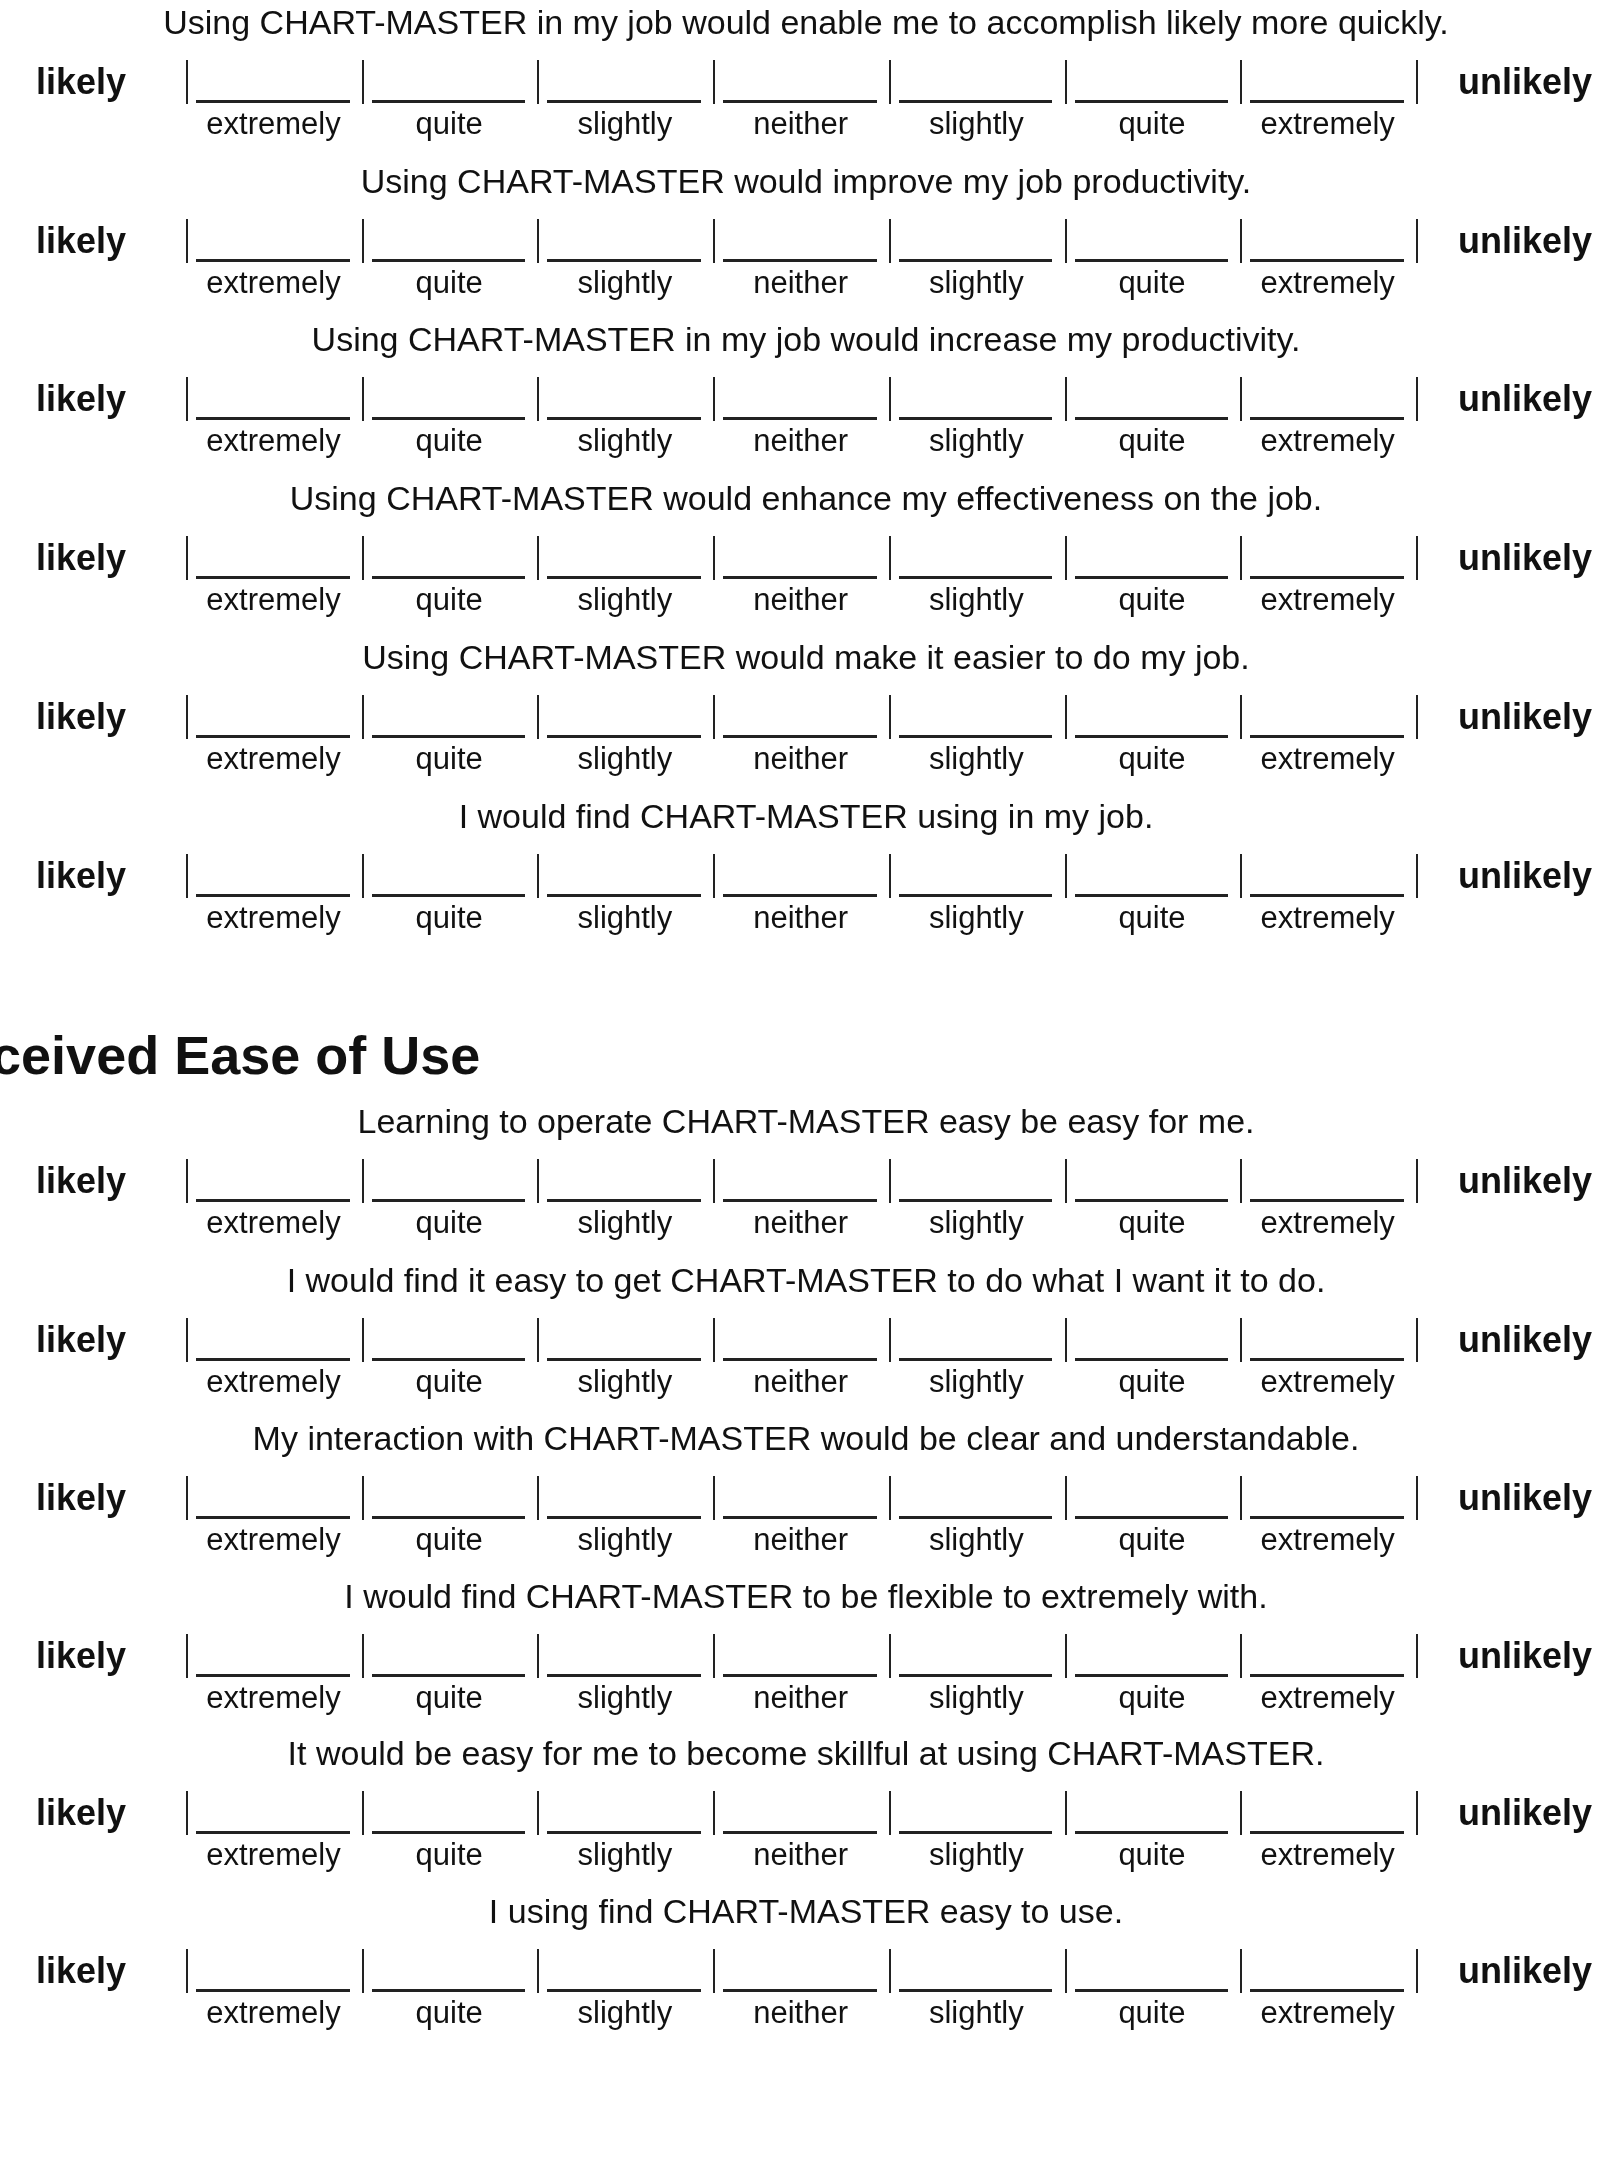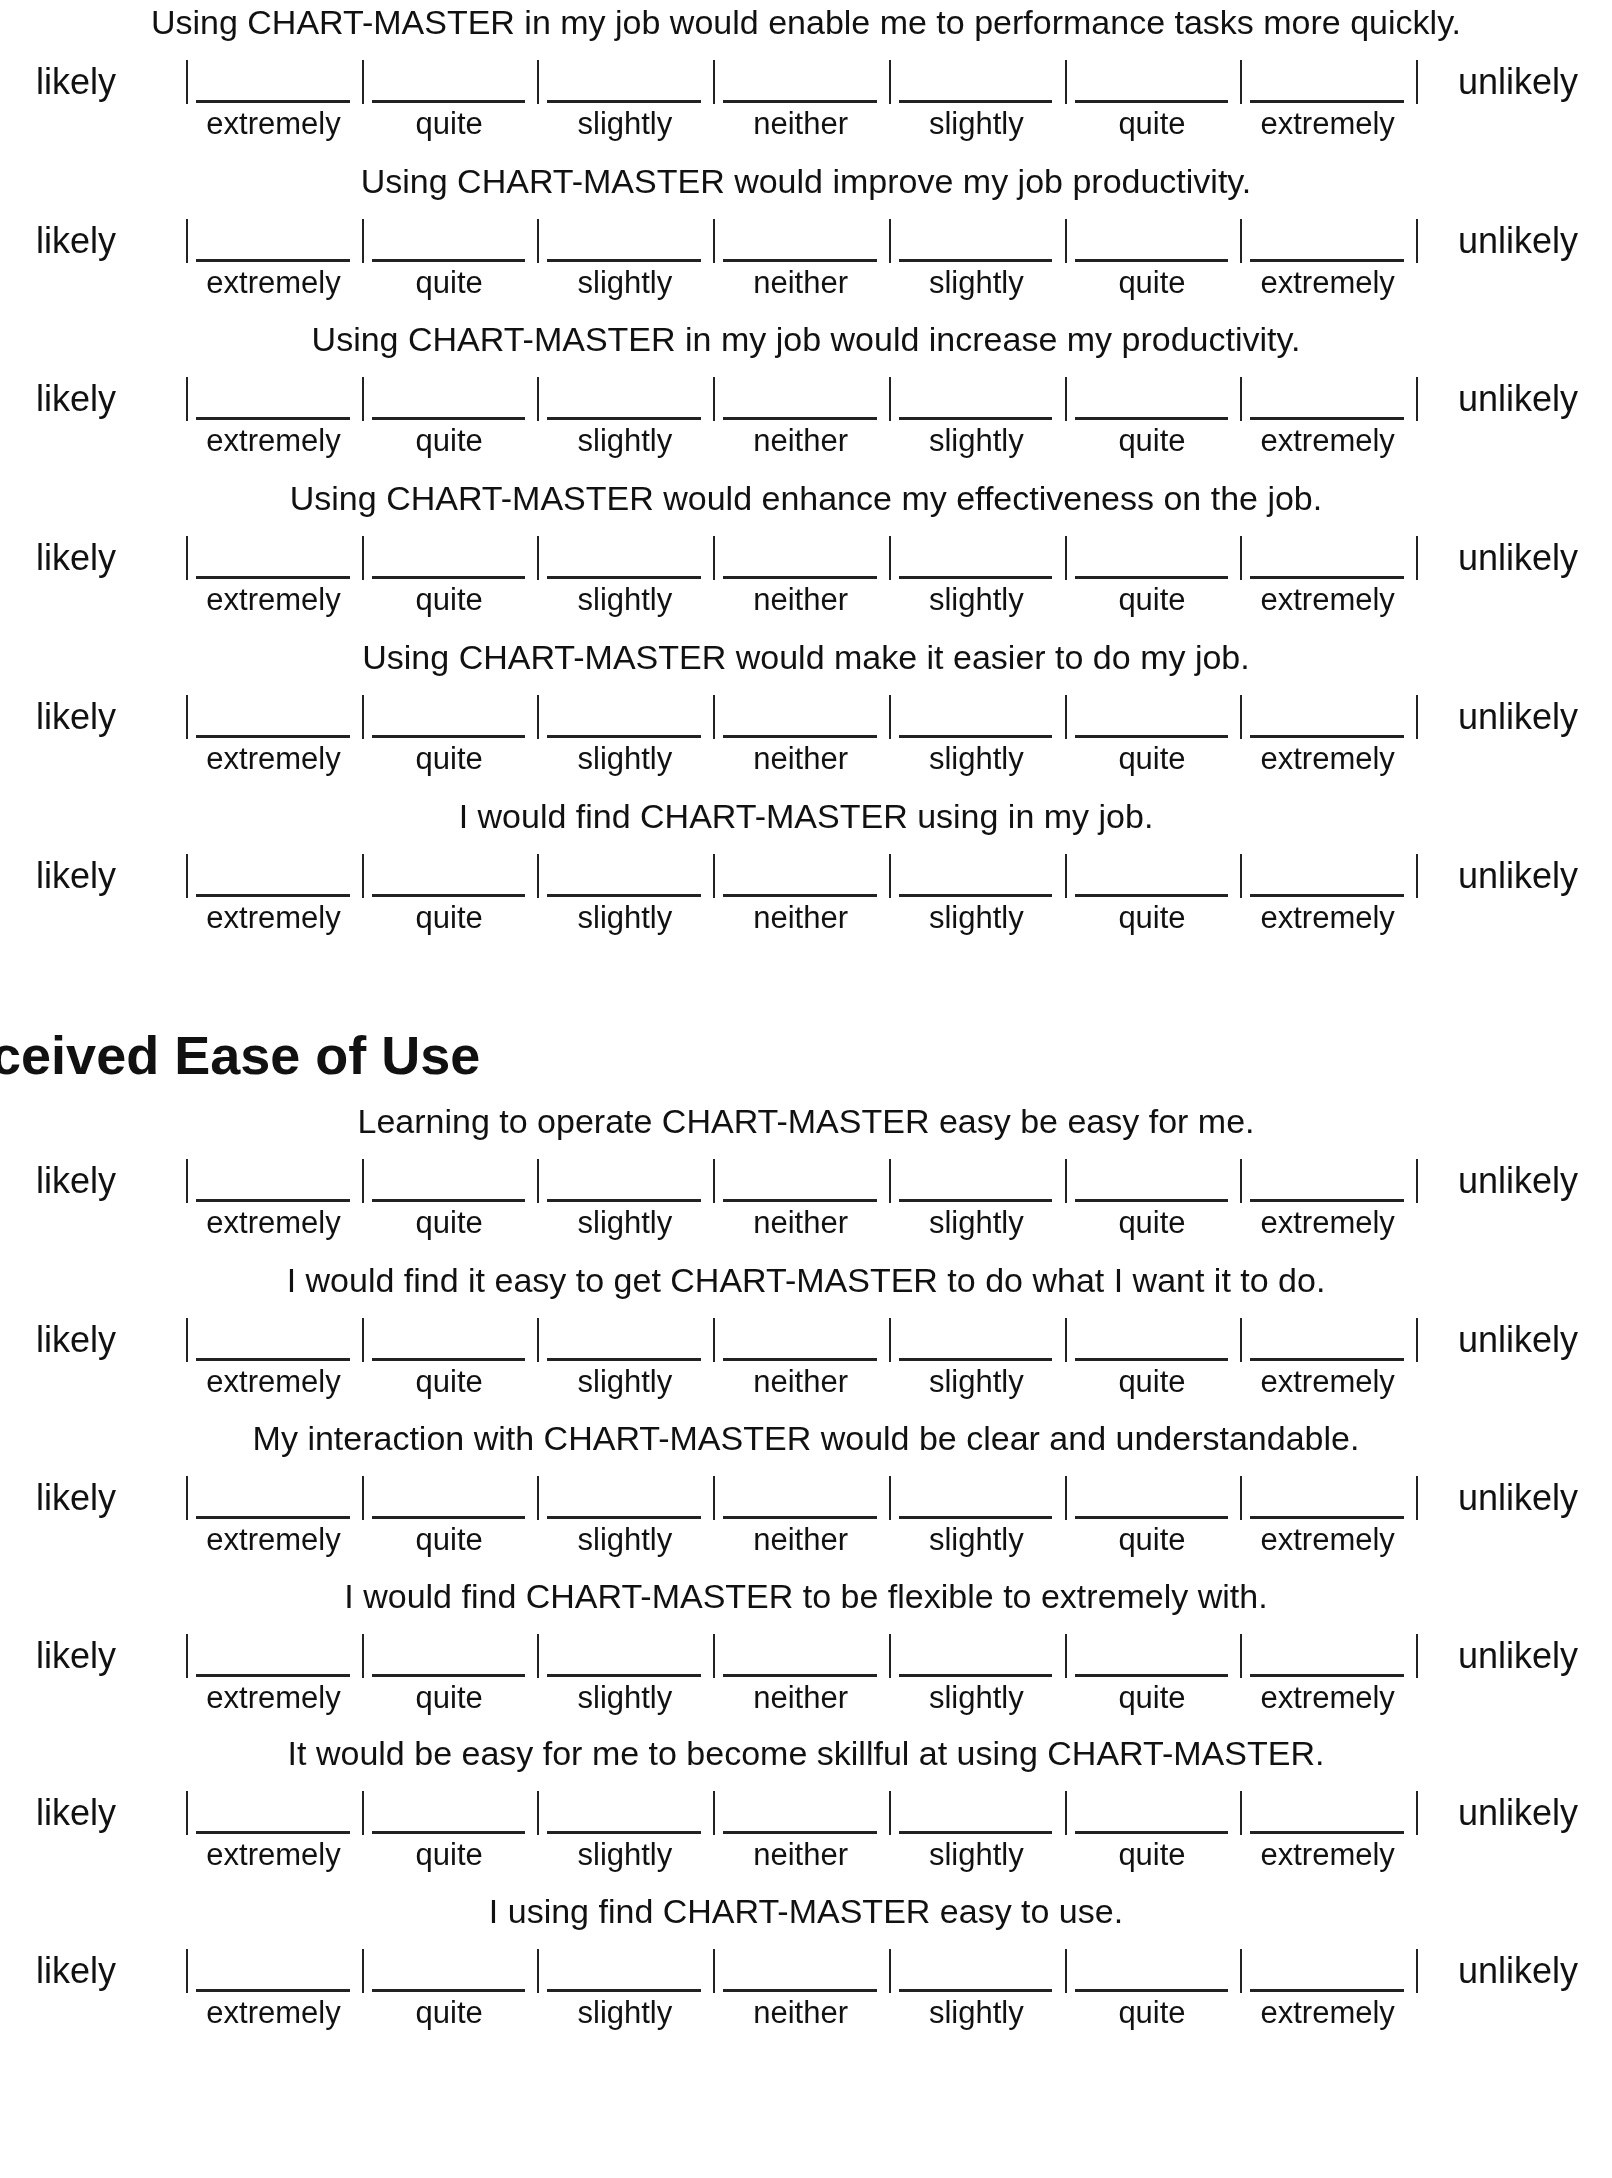--- a/index.html
+++ b/index.html
@@ -1,39 +1,39 @@
 <!DOCTYPE html>
 <html><head>
 <meta charset="utf-8">
 <style>
   html, body { margin: 0; padding: 0; background: #ffffff; }
   body { width: 1612px; height: 2178px; position: relative; overflow: hidden;
          font-family: "Liberation Sans", sans-serif; color: #111111; }
   .block { position: absolute; left: 0; width: 1612px; }
   .question { position: absolute; left: 0; width: 1612px; text-align: center;
               font-size: 34px; line-height: 40px; top: 0; }
-  .anchor { position: absolute; font-size: 36px; line-height: 40px; top: 60px; }
+  .anchor { position: absolute; font-size: 36px; line-height: 40px; top: 60px; font-weight: bold; }
   .anchor.left { left: 36px; }
   .anchor.right { left: 1458px; }
   .scale { position: absolute; left: 186px; top: 58px; width: 1230px; height: 44px; }
   .tick { position: absolute; top: 0; width: 2px; height: 44px; background: #222; }
   .blank { position: absolute; top: 40px; height: 3px; background: #222; }
   .labels { position: absolute; left: 186px; top: 104px; width: 1230px; height: 40px; }
   .lbl { position: absolute; top: 0; width: 175px; text-align: center;
          font-size: 31px; line-height: 36px; }
   .section-title { position: absolute; left: -60px; top: 1025px;
                    font-size: 54px; font-weight: bold; line-height: 60px; white-space: nowrap; }
 </style>
 </head>
 <body>
 
 <div id="root">
   <div class="section-title">erceived Ease of Use</div>
 <div class="block" style="top: 2px;">
-    <div class="question">Using CHART-MASTER in my job would enable me to performance tasks more quickly.</div>
+    <div class="question">Using CHART-MASTER in my job would enable me to accomplish likely more quickly.</div>
     <div class="anchor left">likely</div>
     <div class="scale">
         <div class="tick" style="left: 0px;"></div>
         <div class="tick" style="left: 175.7px;"></div>
         <div class="tick" style="left: 351.4px;"></div>
         <div class="tick" style="left: 527.1px;"></div>
         <div class="tick" style="left: 702.8px;"></div>
         <div class="tick" style="left: 878.5px;"></div>
         <div class="tick" style="left: 1054.2px;"></div>
         <div class="tick" style="left: 1229.9px;"></div>

